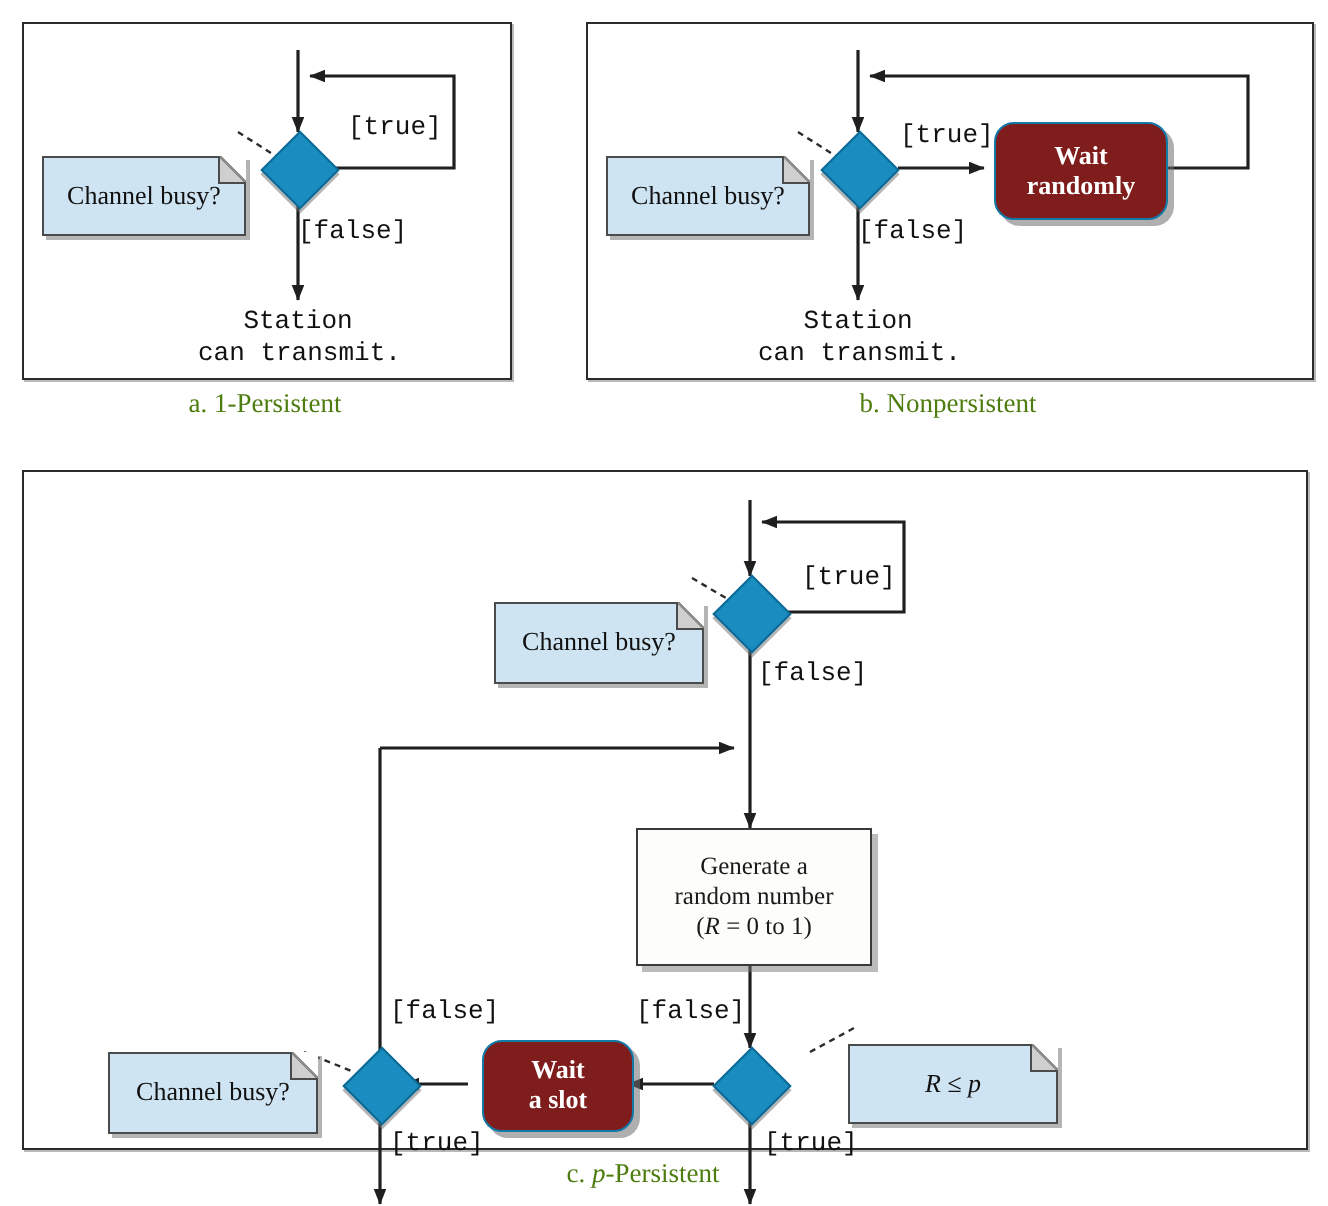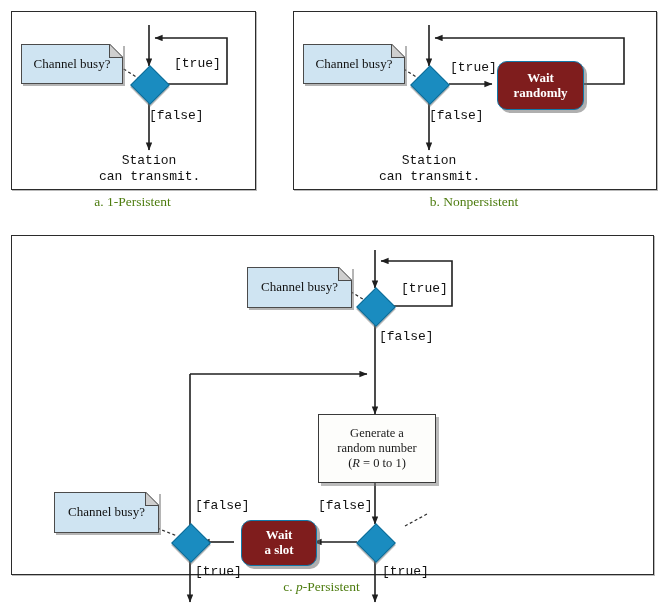--- a/index.html
+++ b/index.html
@@ -12,21 +12,21 @@
   .caption{position:absolute;text-align:center;font-size:13.5px;color:#4d7c0f;}
   .caption .it{font-style:italic;}
 
   .stage{position:absolute;left:0;top:0;width:100%;height:100%;}
   .stage svg{position:absolute;left:0;top:0;overflow:visible;}
 
   
   .note{position:absolute;background:#cfe4f2;border:1px solid #4b4b4b;
         box-shadow:2px 2px 0 rgba(120,120,120,.55);
         display:flex;align-items:center;justify-content:center;
-        text-align:center;line-height:1.12;font-size:13px;color:#111;}
+        text-align:center;line-height:1.12;font-size:13px;color:#111;margin-top:34px;}
   .note .fold{position:absolute;right:-1px;top:-1px;width:13px;height:13px;
         background:linear-gradient(225deg,#ffffff 0 48%,#8d8d8d 48% 55%,#cfcfcf 55% 100%);
         border-left:1px solid #4b4b4b;border-bottom:1px solid #4b4b4b;}
   .note .ital{font-style:italic;}
 
   
   .diamond{position:absolute;background:#1a8cc0;border:1px solid #0d6a94;
            transform:rotate(45deg);box-shadow:1.5px 1.5px 0 rgba(110,110,110,.5);}
 
   
@@ -174,20 +174,24 @@
   <div class="lbl" style="left:367px;top:93px;">[false]</div>
 
   <div class="process" style="left:306px;top:178px;width:116px;height:67px;">
     <div>
       <div>Generate a</div>
       <div>random number</div>
       <div>(<span class="ital">R</span><span> = 0 to 1)</span></div>
     </div>
   </div>
 
+  <div class="note" style="left:412px;top:252px;width:103px;height:38px;">
+    <span><span class="ital">R</span>&nbsp;<span class="ital">≤ p</span></span>
+    <span class="fold"></span>
+  </div>
 
   <div class="note" style="left:42px;top:256px;width:103px;height:39px;">
     <span>Channel busy?</span>
     <span class="fold"></span>
   </div>
 
   <div class="diamond" style="left:350px;top:293px;width:26px;height:26px;"></div>
   <div class="diamond" style="left:165px;top:293px;width:26px;height:26px;"></div>
 
   <div class="lbl" style="left:306px;top:262px;">[false]</div>

